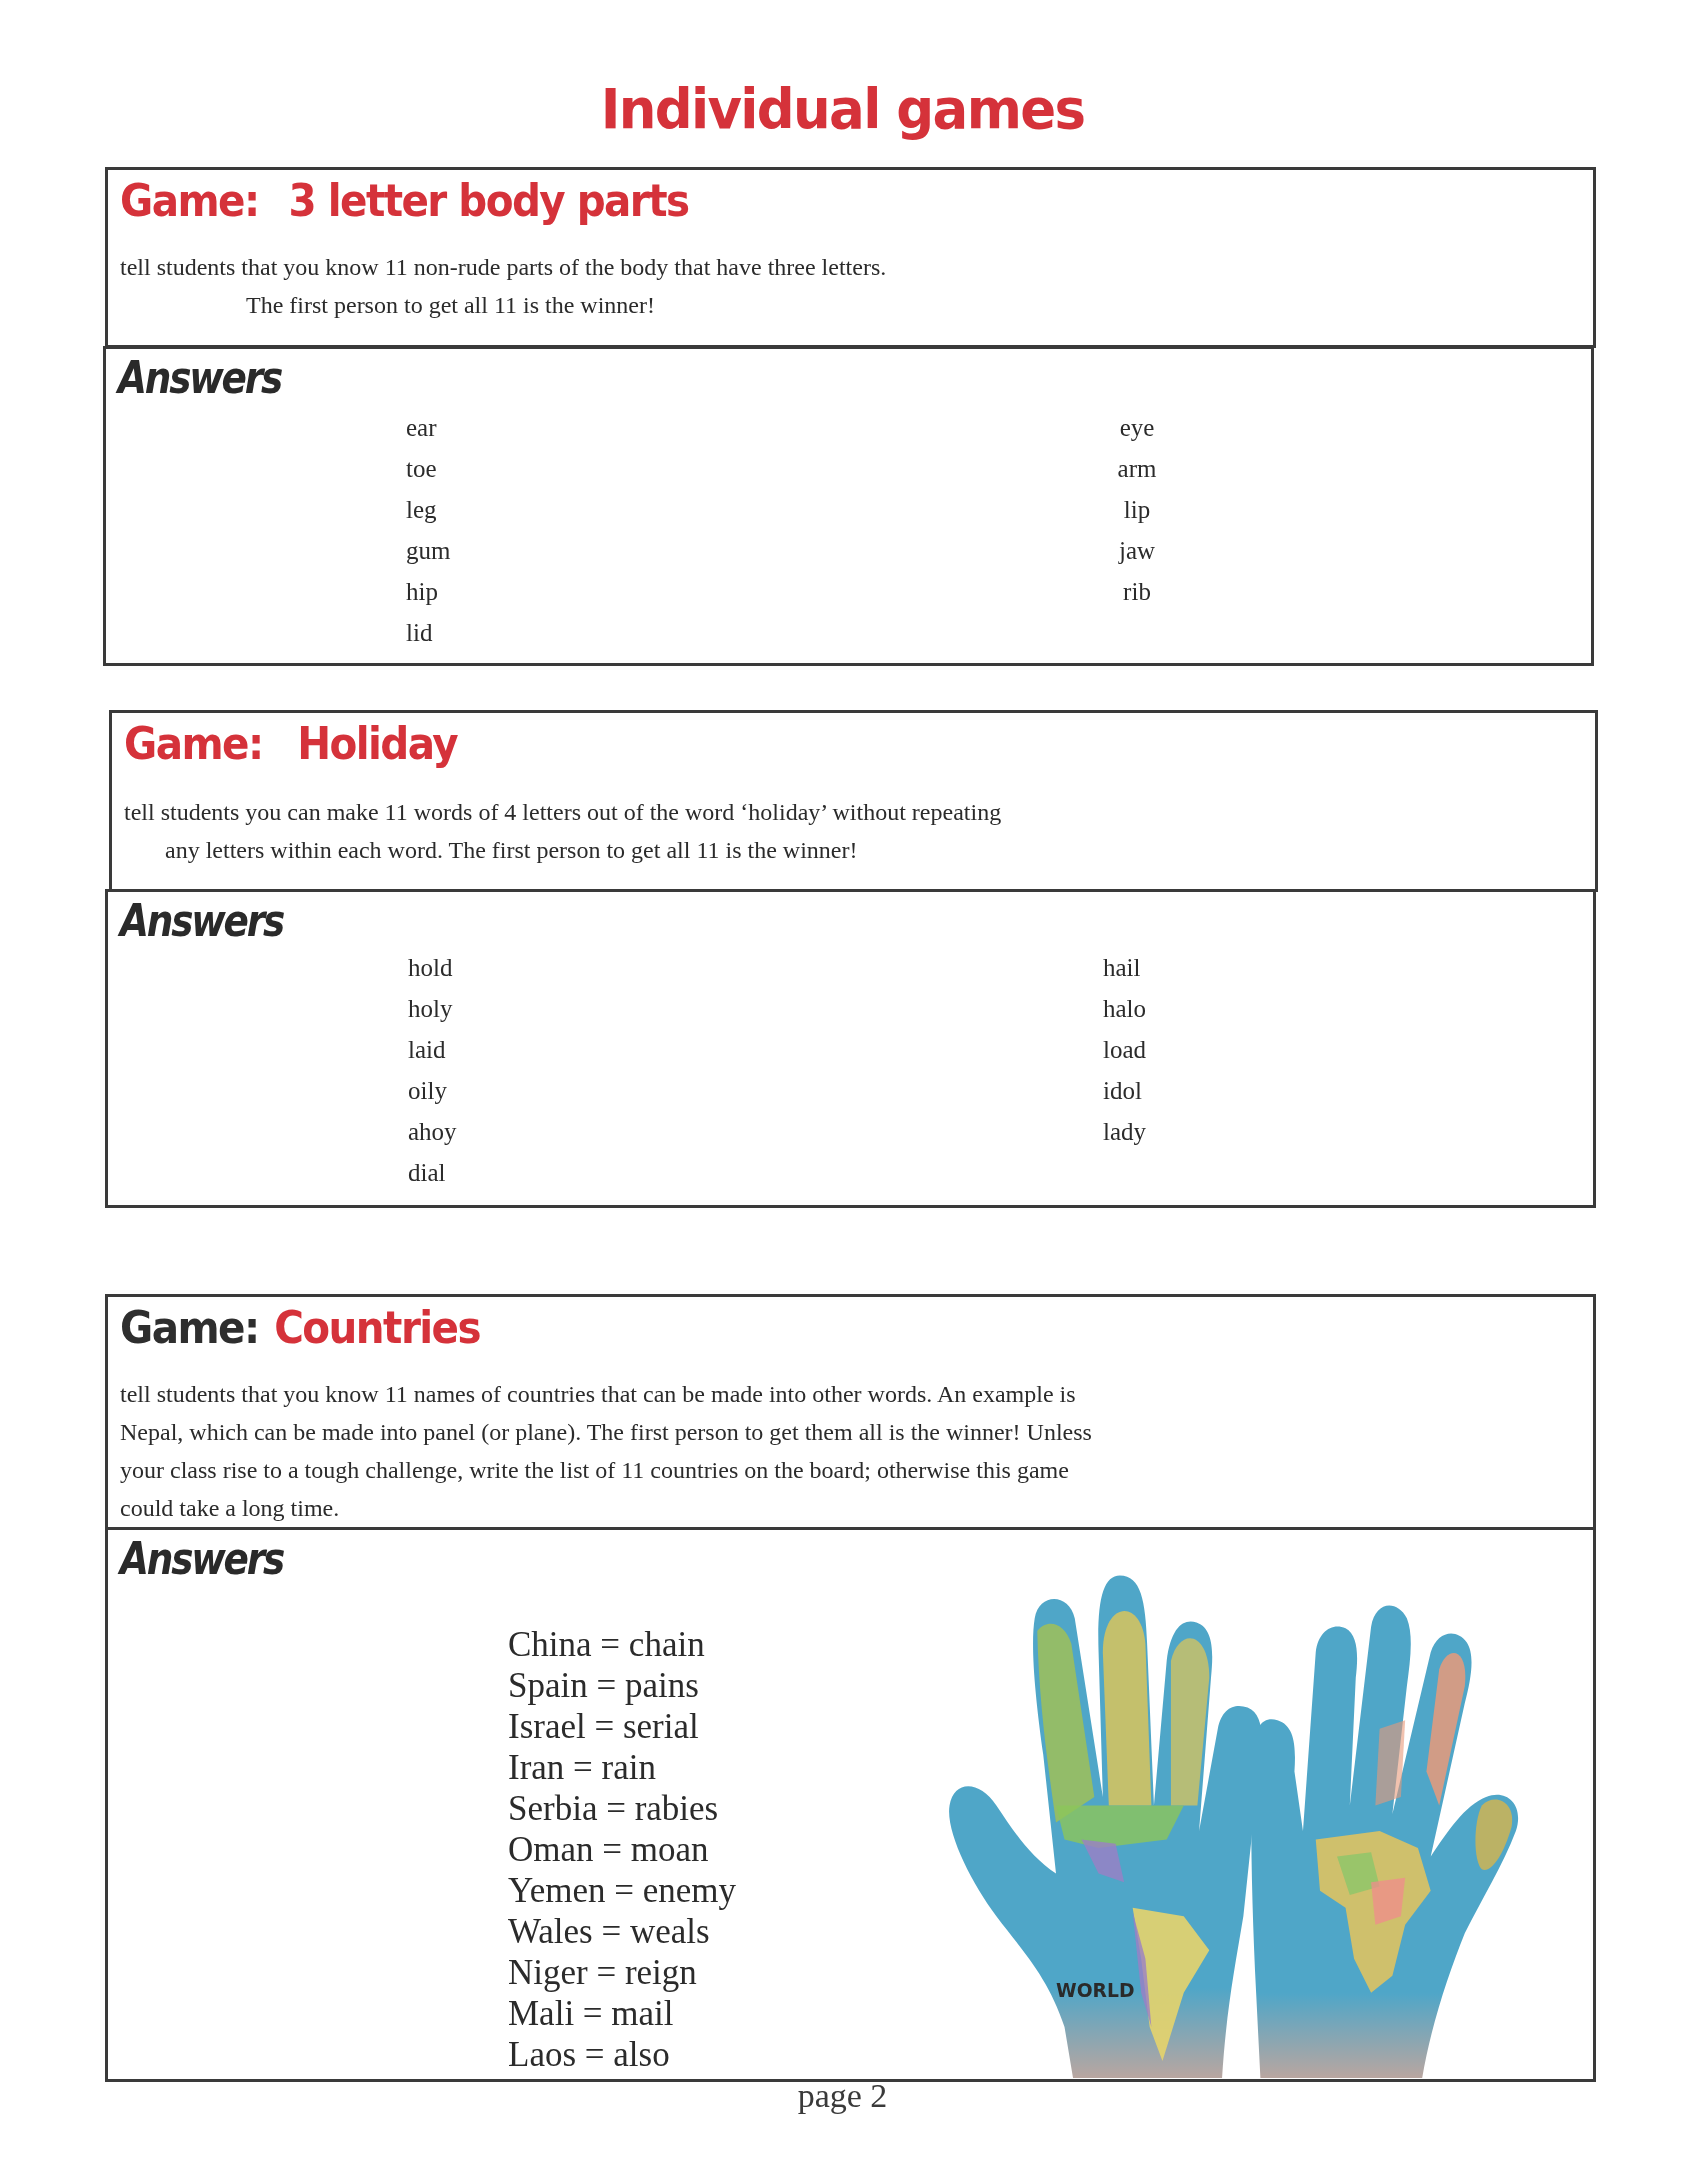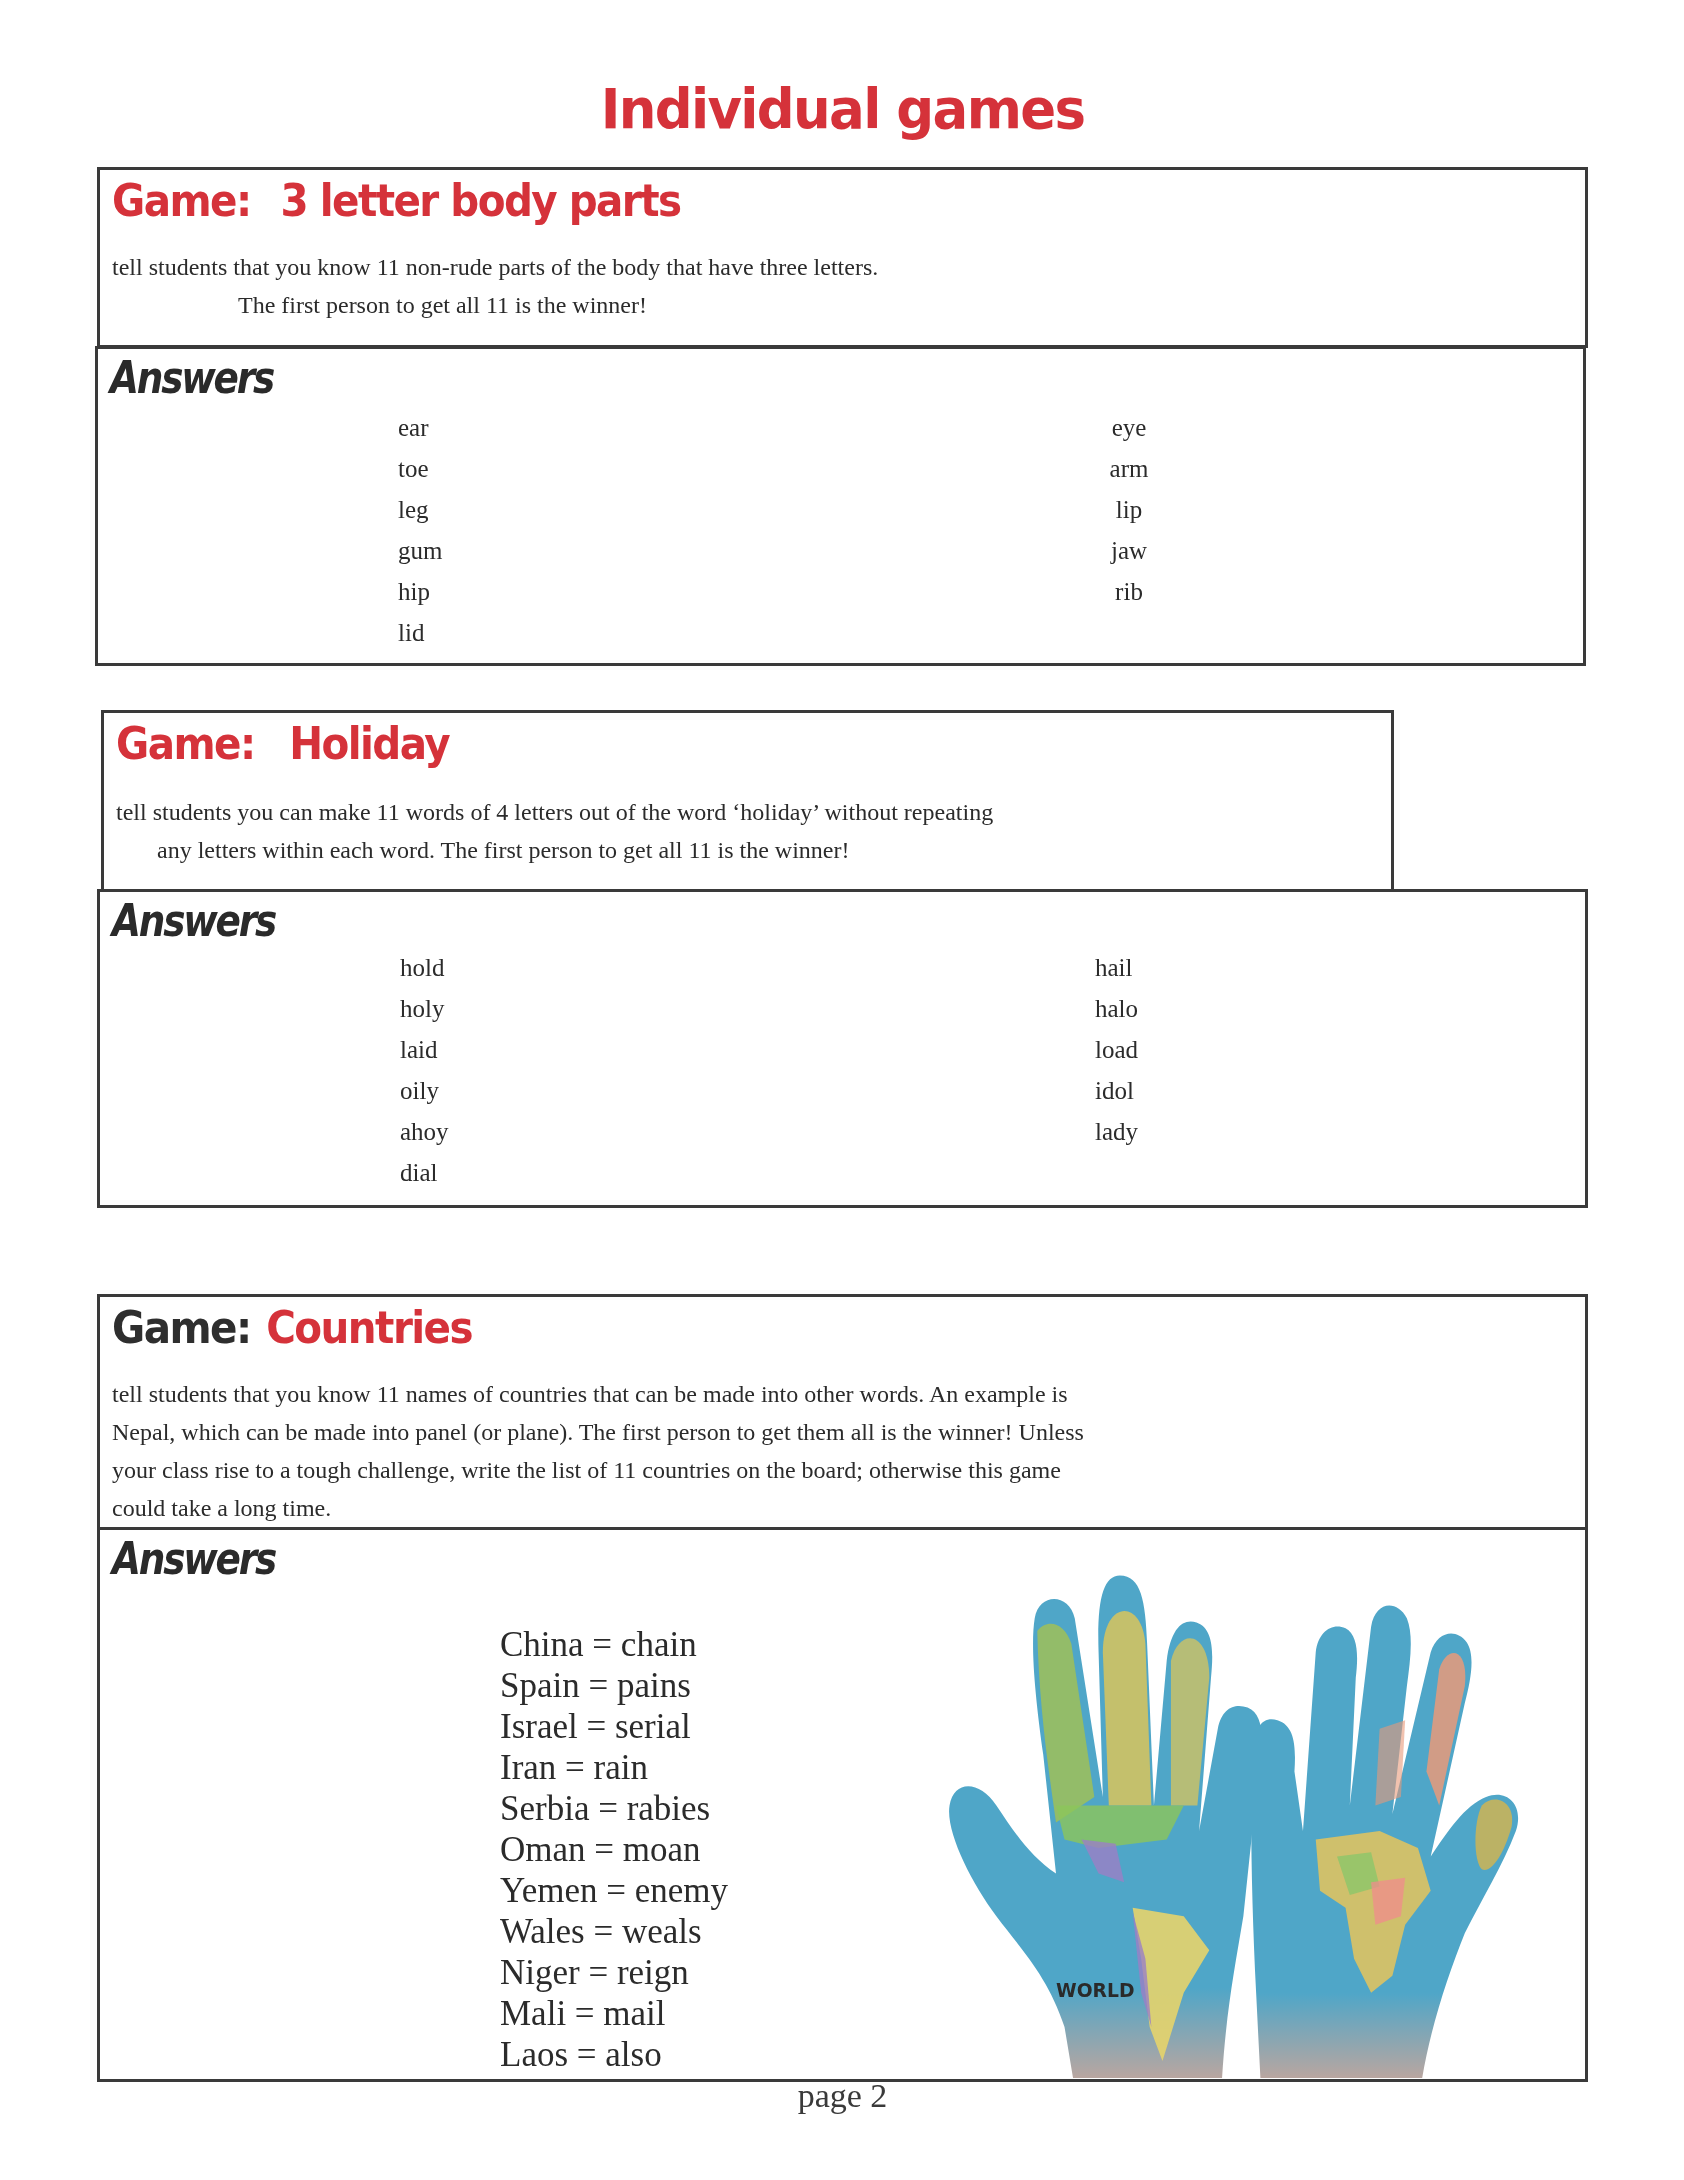--- a/index.html
+++ b/index.html
@@ -4,21 +4,21 @@
   <style>
     html, body { margin: 0; padding: 0; background: #ffffff; }
     body { width: 1685px; height: 2181px; position: relative; overflow: hidden;
            font-family: "Liberation Serif", "DejaVu Serif", serif; color: #2b2b2b; }
     .abs { position: absolute; }
     .page-title {
       left: 0; width: 1685px; top: 78px; text-align: center;
       font-family: "DejaVu Sans", sans-serif; font-weight: bold; font-size: 53px;
       letter-spacing: -1.7px; color: #d5323a; transform: scaleY(1.05);
     }
-    .box { position: absolute; border: 3.4px solid #3a3a3a; box-sizing: border-box; background: #fff; }
+    .box { position: absolute; border: 3.4px solid #3a3a3a; box-sizing: border-box; background: #fff; margin-left: 8px; }
     .game-title {
       position: absolute; left: 12px; top: 5.1px;
       font-family: "DejaVu Sans", sans-serif; font-weight: bold; font-size: 44px;
       letter-spacing: -1.7px; white-space: nowrap; transform: scaleX(0.92); transform-origin: left top;
     }
     .red { color: #d5323a; }
     .dark { color: #2e2e2e; }
     .desc {
       position: absolute; left: 12px; right: 12px;
       font-size: 24px; line-height: 38px; color: #2b2b2b;
@@ -63,21 +63,21 @@
   </div>
   <div class="col" style="left:1001px; top:58px; text-align:center; width:60px;">
     <div>eye</div>
     <div>arm</div>
     <div>lip</div>
     <div>jaw</div>
     <div>rib</div>
   </div>
 </div>
 
-<div class="box" style="left:101px; top:710px; width:1293px; height:182px;">
+<div class="box" style="left:101px; top:710px; width:1489px; height:182px;">
   <div class="game-title">
     <span class="red">Game:</span>
     <span class="red" style="margin-left:24px;">Holiday</span>
   </div>
   <div class="desc" style="top:80px;">
     <span class="indent">tell students you can make 11 words of 4 letters out of the word ‘holiday’ without repeating</span>
     <span class="indent" style="padding-left:41px;">any letters within each word. The first person to get all 11 is the winner!</span>
   </div>
 </div>
 <div class="box" style="left:97px; top:889px; width:1491px; height:319px;">

